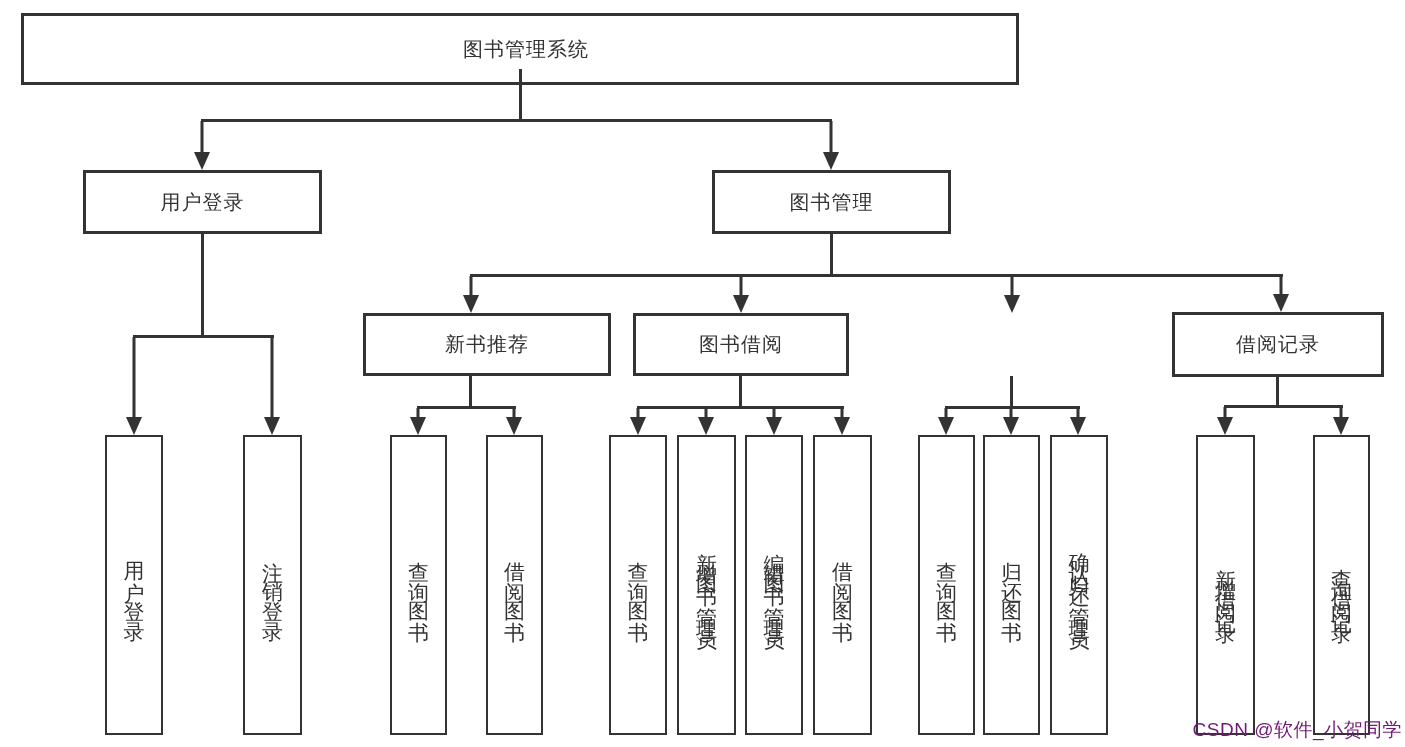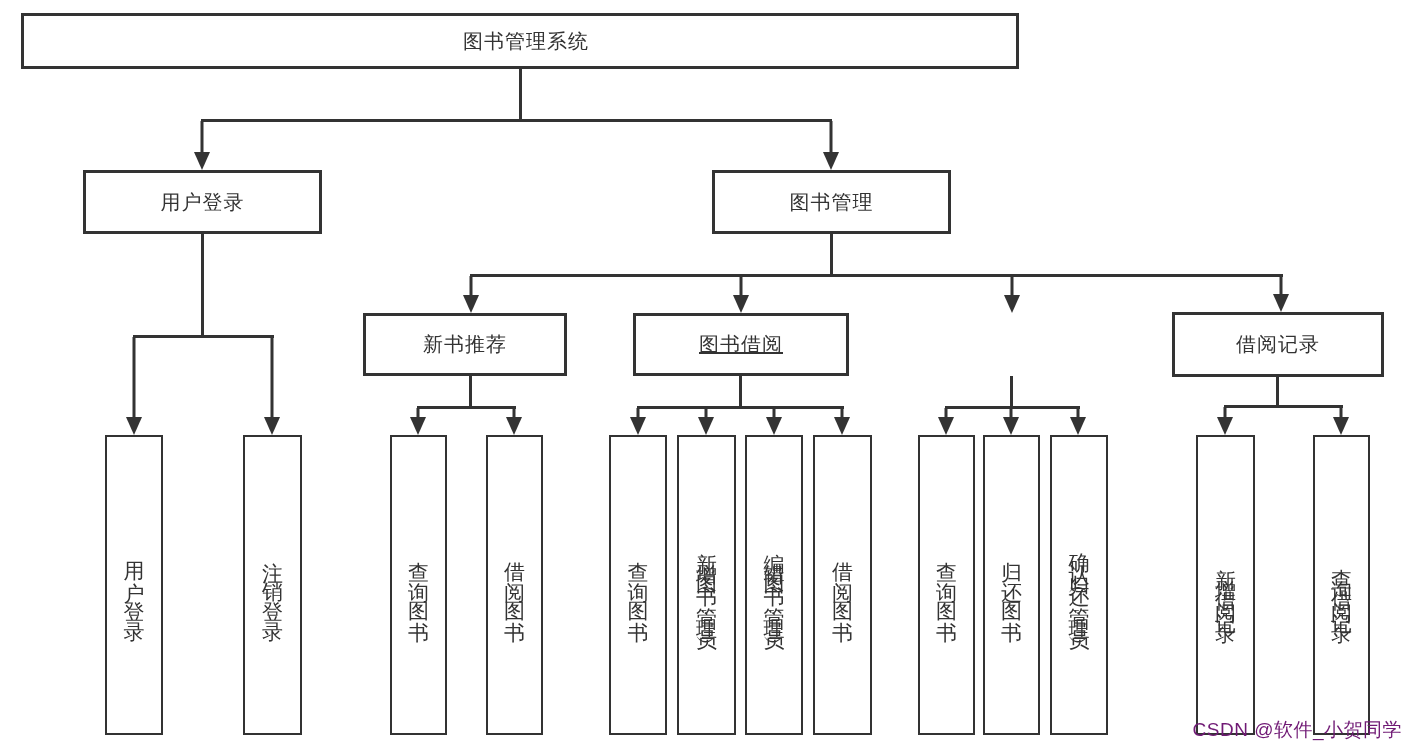--- a/index.html
+++ b/index.html
@@ -56,21 +56,21 @@
     letter-spacing:0.5px;
     z-index:10;
     white-space:nowrap;
   }
 </style>
 </head>
 <body>
 
 <div class="canvas">
 
-  <div class="box" style="left:21px;top:13px;width:998px;height:56px;padding-left:12px;">
+  <div class="box" style="left:21px;top:13px;width:998px;height:72px;padding-left:12px;">
     <span>图书管理系统</span>
   </div>
 
   <div>
     <div class="vline" style="left:519px;top:69px;height:52px;"></div>
     <div class="hline" style="left:201px;top:119px;width:631px;"></div>
     <div class="arrow" style="left:194px;top:121px;height:49px;">
         <div class="shaft"></div>
         <div class="head"></div>
       </div>
@@ -114,24 +114,24 @@
     <div class="arrow" style="left:1004px;top:276px;height:37px;">
         <div class="shaft"></div>
         <div class="head"></div>
       </div>
     <div class="arrow" style="left:1273px;top:276px;height:36px;">
         <div class="shaft"></div>
         <div class="head"></div>
       </div>
   </div>
 
-  <div class="box" style="left:363px;top:313px;width:204px;height:63px;">
+  <div class="box" style="left:363px;top:313px;width:248px;height:63px;">
     <span>新书推荐</span>
   </div>
-  <div class="box" style="left:633px;top:313px;width:216px;height:63px;text-decoration:underline;">
+  <div class="box" style="left:633px;top:313px;width:216px;height:63px;">
     <span>图书借阅</span>
   </div>
   <div class="box" style="left:1172px;top:312px;width:212px;height:65px;">
     <span>借阅记录</span>
   </div>
 
   <div>
     <div class="vline" style="left:469px;top:376px;height:33px;"></div>
     <div class="hline" style="left:417px;top:406px;width:99px;"></div>
     <div class="arrow" style="left:410px;top:408px;height:27px;">

